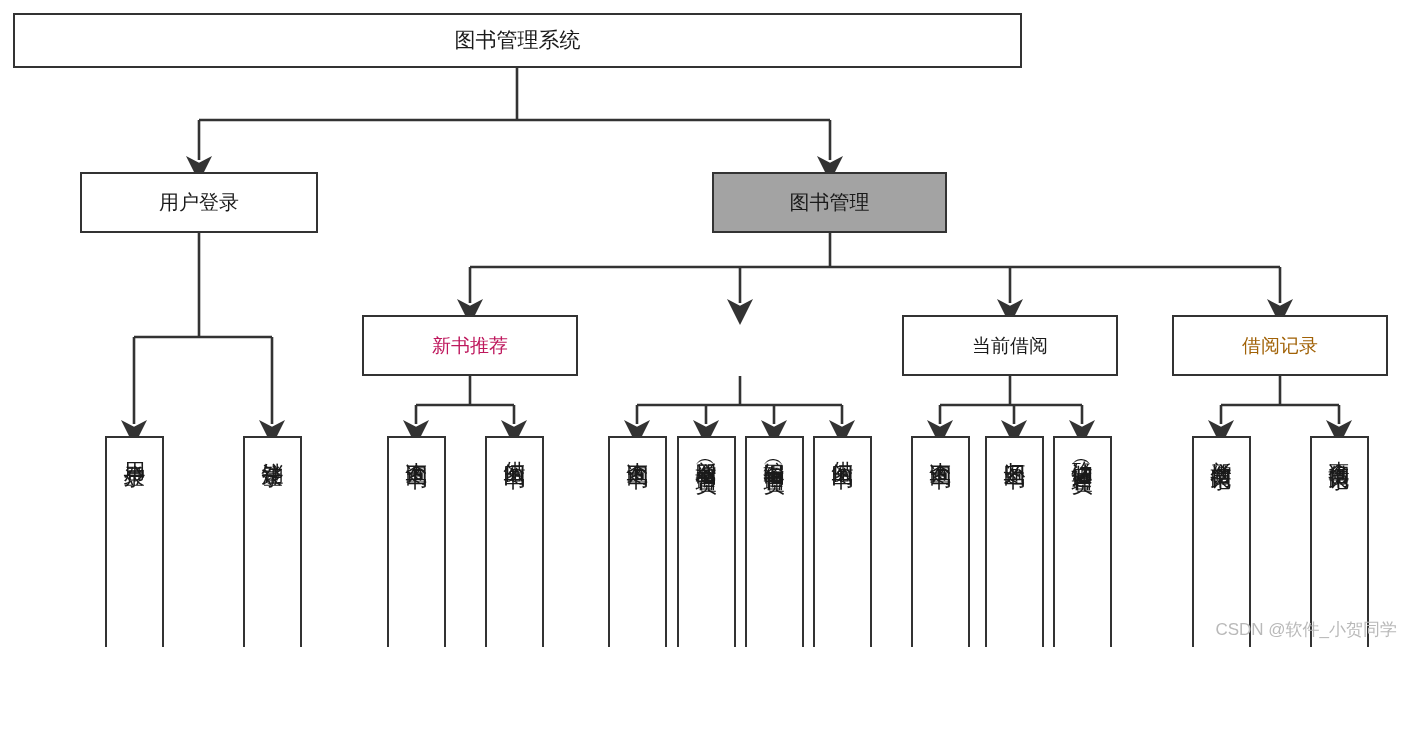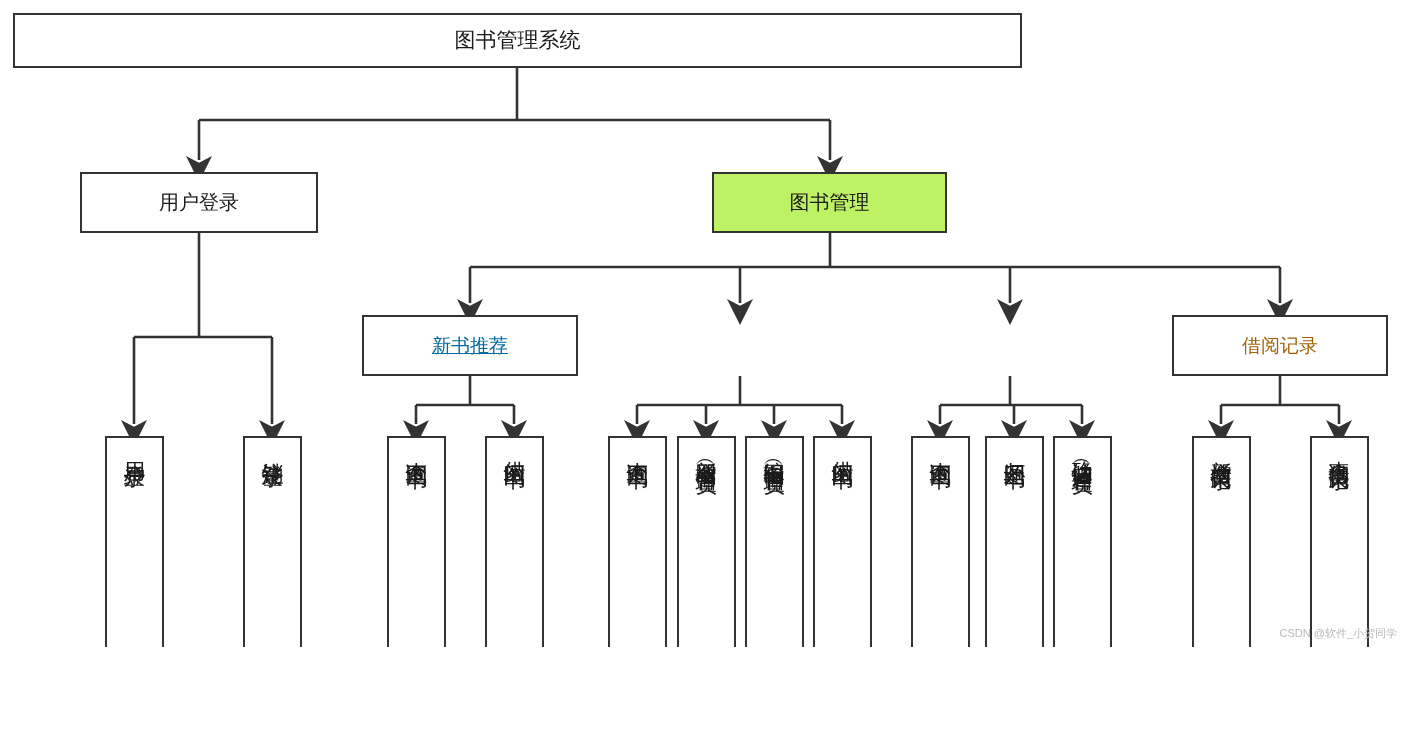--- a/index.html
+++ b/index.html
@@ -54,21 +54,21 @@
     font-size: 22px;
     letter-spacing: 2px;
     line-height: 1.0;
     white-space: nowrap;
   }
   .node-leaf.fit .label { font-size: 21px; }
   .watermark {
     position: absolute;
     right: 8px;
     bottom: 6px;
-    font-size: 11px;
+    font-size: 17px;
     color: #b9b9b9;
     z-index: 3;
     white-space: nowrap;
     user-select: none;
   }
 </style>
 </head>
 <body>
 
 <div id="canvas" style="background: rgb(255, 255, 255);">
@@ -123,26 +123,29 @@
     </g>
   </svg>
 
   <div class="node node-root" style="left: 13px; top: 13px; width: 1009px; height: 55px; border-color: rgb(51, 51, 51); background: rgb(255, 255, 255);">
     <span class="label" style="color: rgb(26, 26, 26);">图书管理系统</span>
   </div>
 
   <div class="node node-l1" style="left: 80px; top: 172px; width: 238px; height: 61px; border-color: rgb(51, 51, 51); background: rgb(255, 255, 255);">
     <span class="label" style="color: rgb(26, 26, 26);">用户登录</span>
   </div>
-  <div class="node node-l1" style="left: 712px; top: 172px; width: 235px; height: 61px; border-color: rgb(51, 51, 51); background: #bef264;">
+  <div class="node node-l1" style="left: 712px; top: 172px; width: 235px; height: 61px; border-color: rgb(51, 51, 51); background: #a3a3a3;">
     <span class="label" style="color: rgb(26, 26, 26);">图书管理</span>
   </div>
 
   <div class="node node-l2" style="left: 362px; top: 315px; width: 216px; height: 61px; border-color: rgb(51, 51, 51); background: rgb(255, 255, 255);">
-    <span class="label" style="color: #0369a1; text-decoration: underline;">新书推荐</span>
+    <span class="label" style="color: #be185d;">新书推荐</span>
+  </div>
+  <div class="node node-l2" style="left: 902px; top: 315px; width: 216px; height: 61px; border-color: rgb(51, 51, 51); background: rgb(255, 255, 255);">
+    <span class="label" style="color: rgb(26, 26, 26);">当前借阅</span>
   </div>
   <div class="node node-l2" style="left: 1172px; top: 315px; width: 216px; height: 61px; border-color: rgb(51, 51, 51); background: rgb(255, 255, 255);">
     <span class="label" style="color: #a16207;">借阅记录</span>
   </div>
 
   <div class="node node-leaf" style="left: 105px; top: 436px; width: 59px; height: 298px; border-color: rgb(51, 51, 51); background: rgb(255, 255, 255);">
     <span class="label" style="color: rgb(26, 26, 26);">用户登录</span>
   </div>
   <div class="node node-leaf" style="left: 243px; top: 436px; width: 59px; height: 298px; border-color: rgb(51, 51, 51); background: rgb(255, 255, 255);">
     <span class="label" style="color: rgb(26, 26, 26);">注销登录</span>

